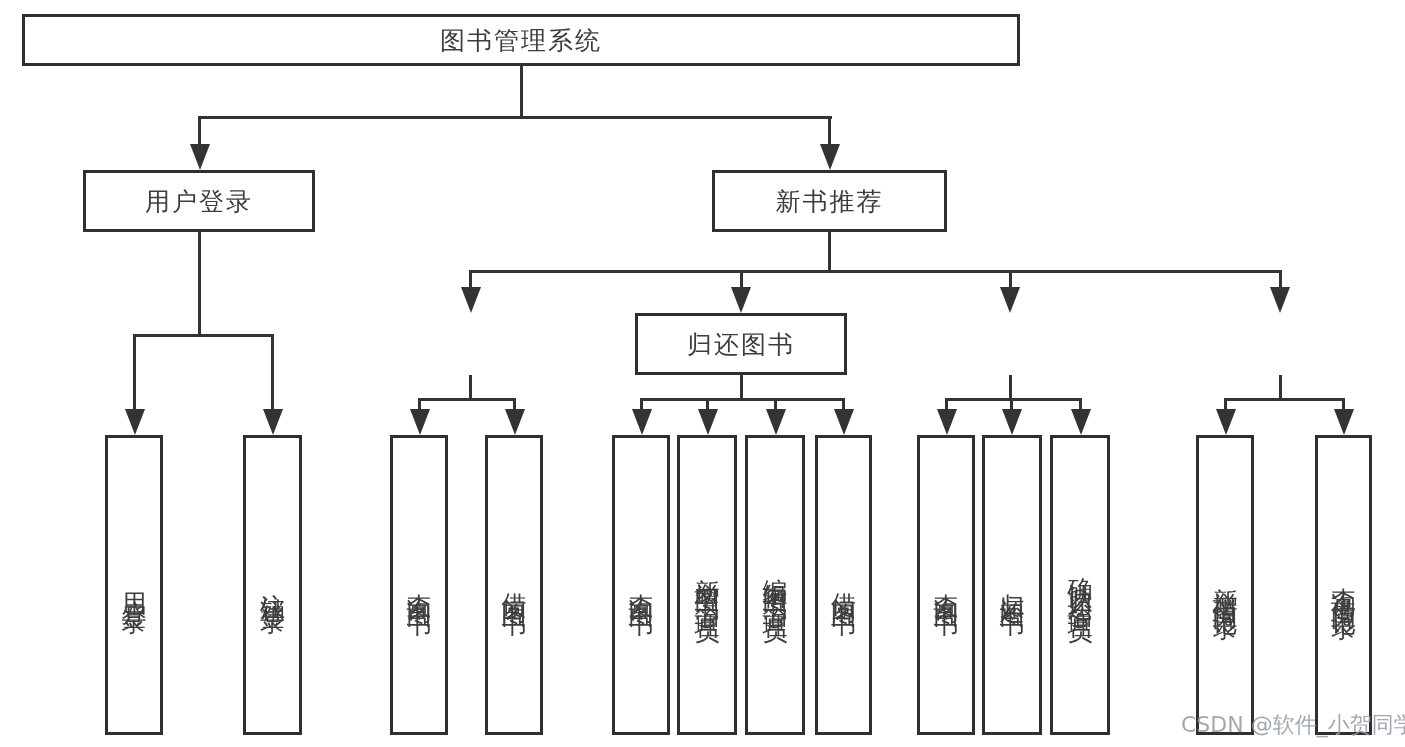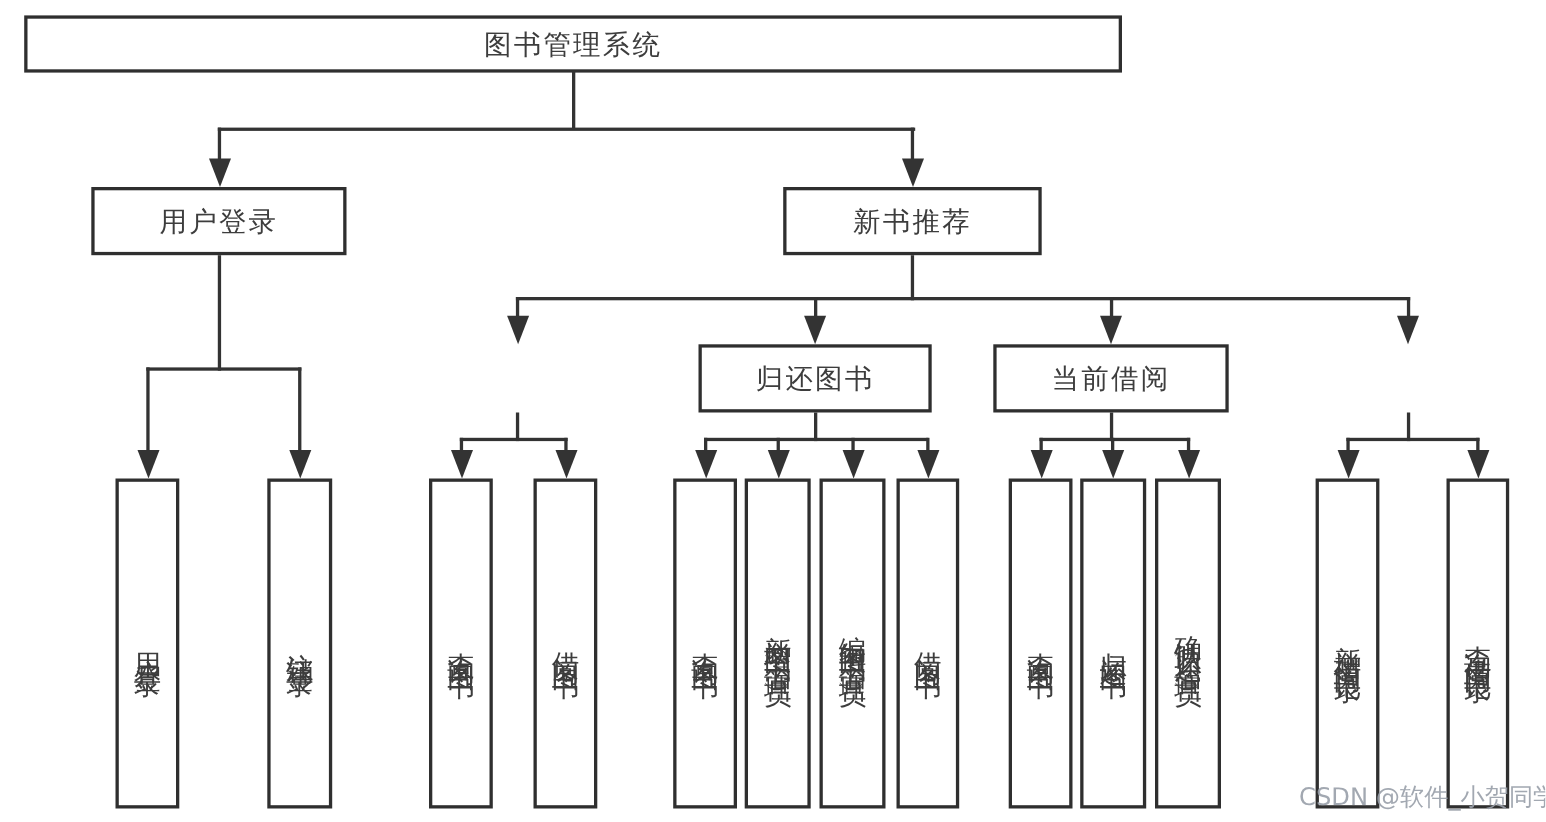--- a/index.html
+++ b/index.html
@@ -80,23 +80,20 @@
   <div class="line" style="left:740px;top:270px;width:3px;height:19px"></div>
   <div class="arrow" style="left:731px;top:287px"></div>
   <div class="line" style="left:1009px;top:270px;width:3px;height:19px"></div>
   <div class="arrow" style="left:1000px;top:287px"></div>
   <div class="line" style="left:1279px;top:270px;width:3px;height:19px"></div>
   <div class="arrow" style="left:1270px;top:287px"></div>
 
   <div class="box hbox" style="left:635px;top:313px;width:212px;height:62px">
     <span>归还图书</span>
   </div>
-  <div class="box hbox" style="left:903px;top:313px;width:214px;height:62px">
-    <span>当前借阅</span>
-  </div>
 
   <div class="line" style="left:469px;top:375px;width:3px;height:26px"></div>
   <div class="line" style="left:418px;top:398px;width:98px;height:3px"></div>
   <div class="line" style="left:418px;top:398px;width:3px;height:14px"></div>
   <div class="arrow" style="left:410px;top:409px"></div>
   <div class="line" style="left:513px;top:398px;width:3px;height:14px"></div>
   <div class="arrow" style="left:505px;top:409px"></div>
 
   <div class="line" style="left:740px;top:375px;width:3px;height:26px"></div>
   <div class="line" style="left:640px;top:398px;width:204px;height:3px"></div>

